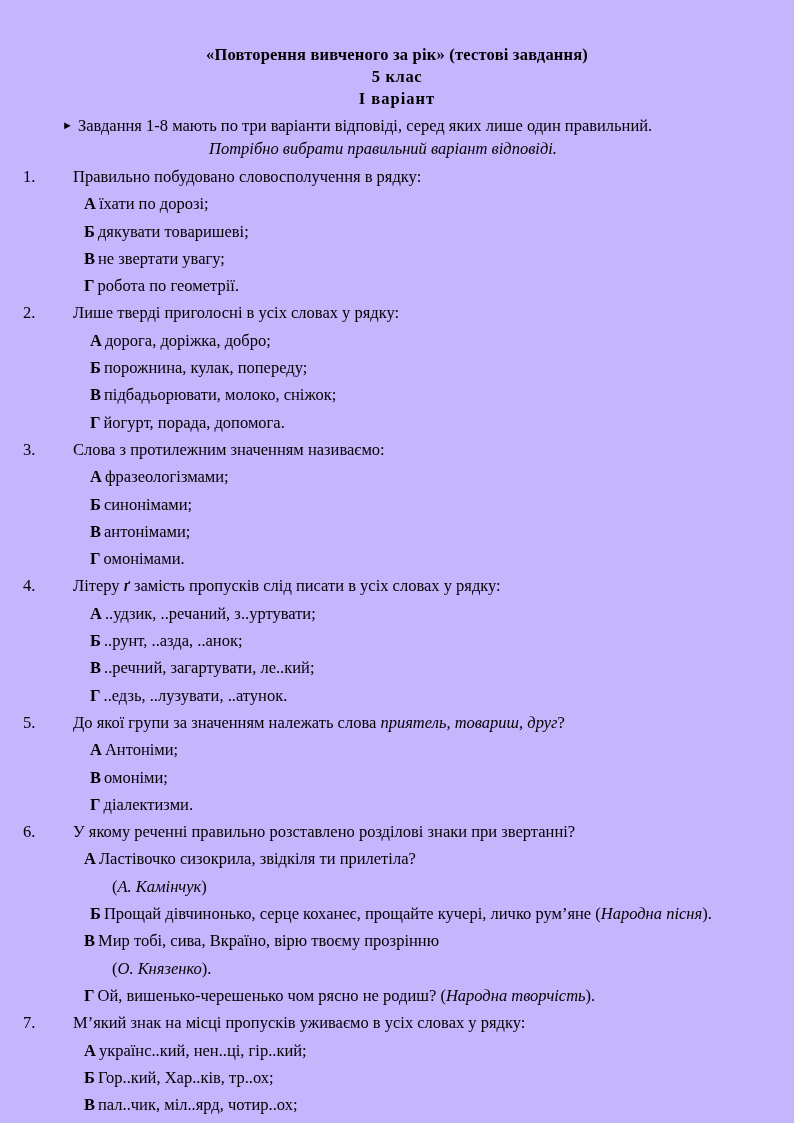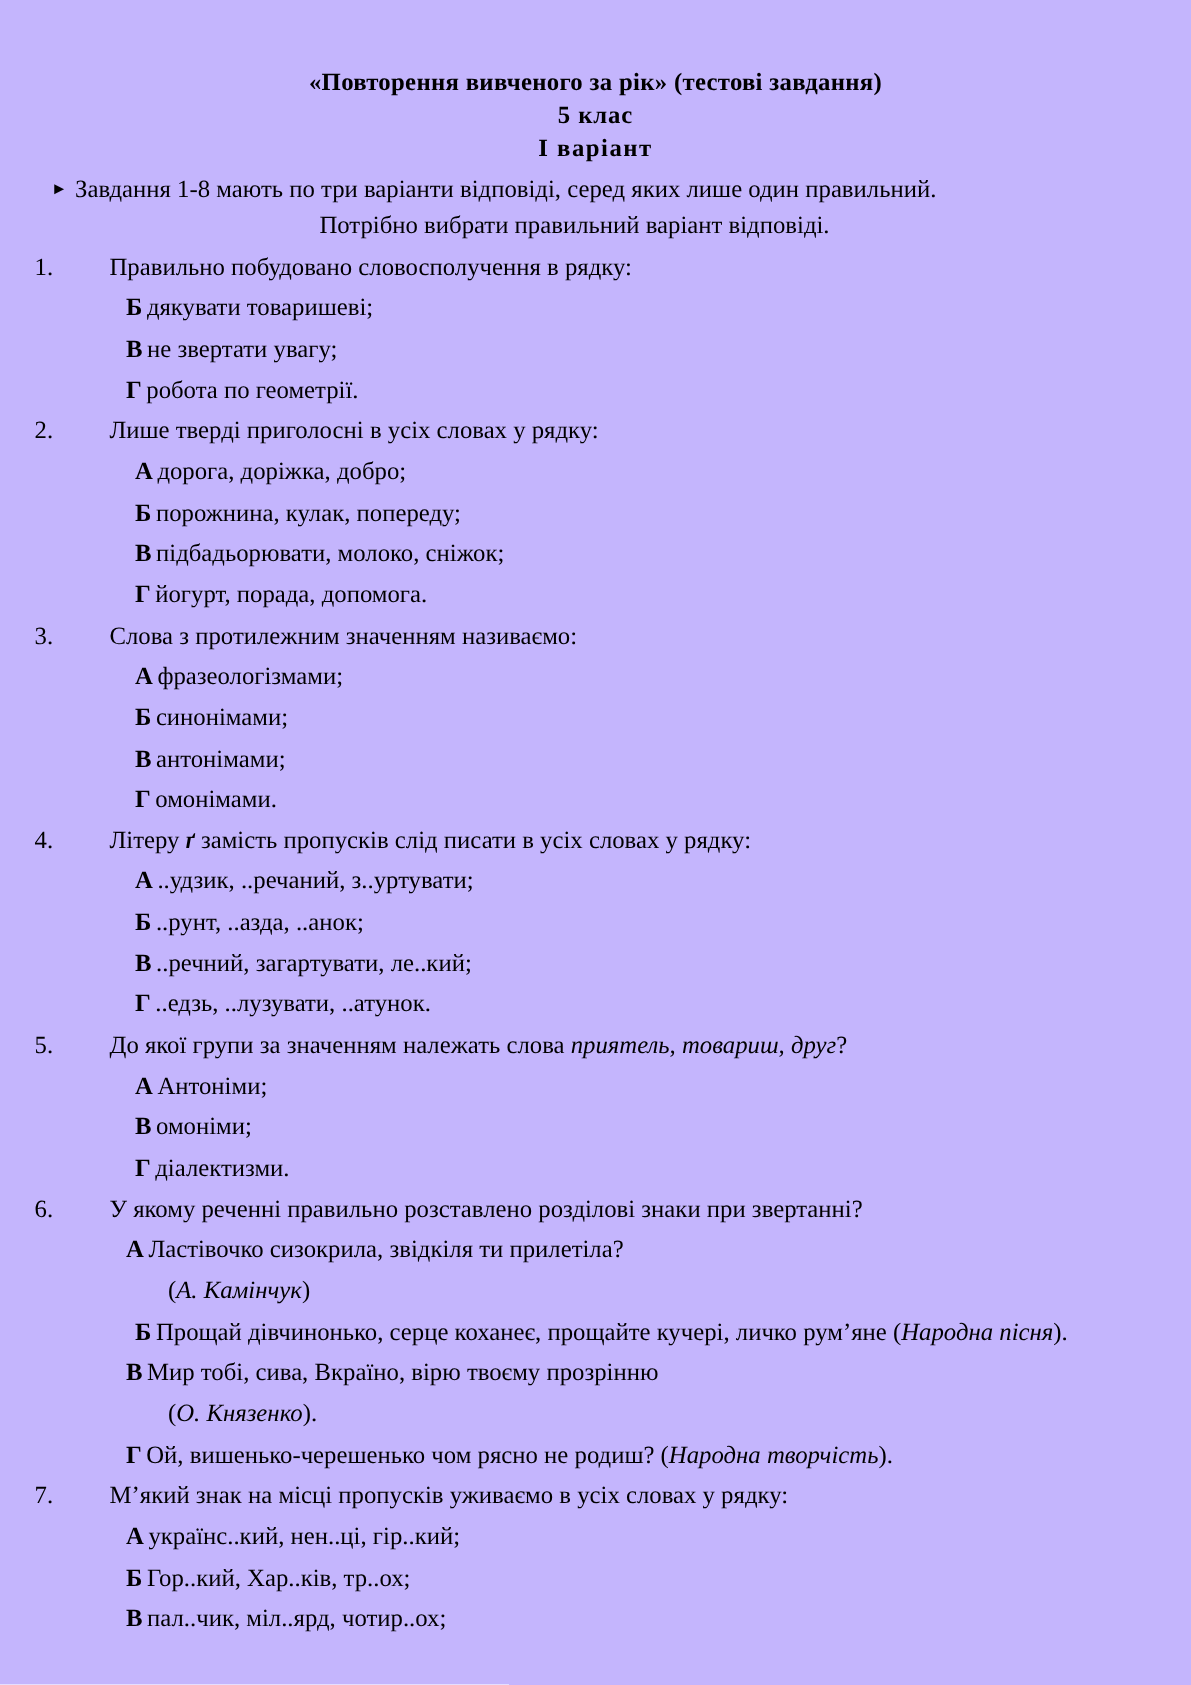--- a/index.html
+++ b/index.html
@@ -40,34 +40,35 @@
     text-align: center;
   }
   
   .intro {
     margin-top: 4px;
     font-size: 16.5px;
     line-height: 23px;
   }
   .intro-row {
     display: block;
-    padding-left: 34px;
+    padding-left: 62px;
     text-indent: 0;
   }
   .bullet-arrow {
     display: inline-block;
     width: 16px;
     color: #000;
     font-size: 11px;
     vertical-align: 2px;
   }
   .intro-second {
     display: block;
     text-align: center;
     padding-right: 28px;
+    font-style: italic;
   }
   
   .qlist {
     margin-top: 3px;
     font-size: 16.5px;
   }
   .question {
     position: relative;
   }
   .q-line {
@@ -130,20 +131,21 @@
       </div>
       <div class="intro-second">Потрібно вибрати правильний варіант відповіді.</div>
     </div>
 
     <div class="qlist">
 
       <div class="question">
         <div class="q-line">
           <span class="q-num">1.</span><span class="q-text">Правильно побудовано словосполучення в рядку:</span>
         </div>
+        <div class="opt narrow"><span class="opt-letter">А</span><span>їхати по дорозі;</span></div>
         <div class="opt narrow"><span class="opt-letter">Б</span><span>дякувати товаришеві;</span></div>
         <div class="opt narrow"><span class="opt-letter">В</span><span>не звертати увагу;</span></div>
         <div class="opt narrow"><span class="opt-letter">Г</span><span>робота по геометрії.</span></div>
       </div>
 
       <div class="question">
         <div class="q-line">
           <span class="q-num">2.</span><span class="q-text">Лише тверді приголосні в усіх словах у рядку:</span>
         </div>
         <div class="opt"><span class="opt-letter">А</span><span>дорога, доріжка, добро;</span></div>

